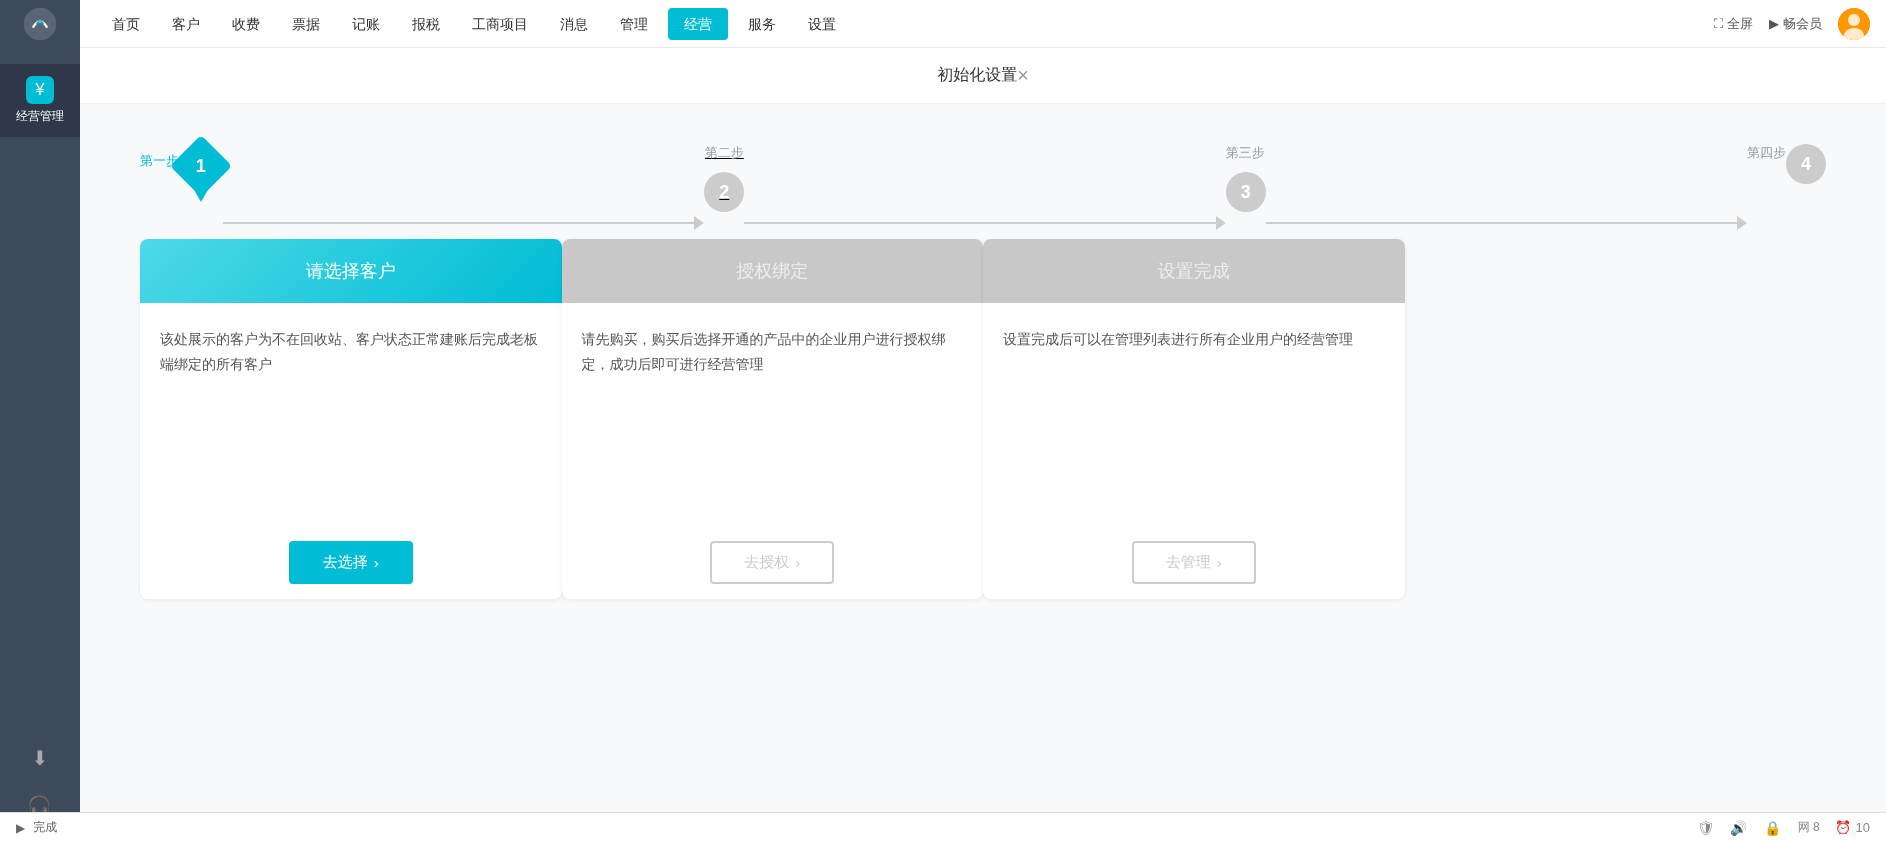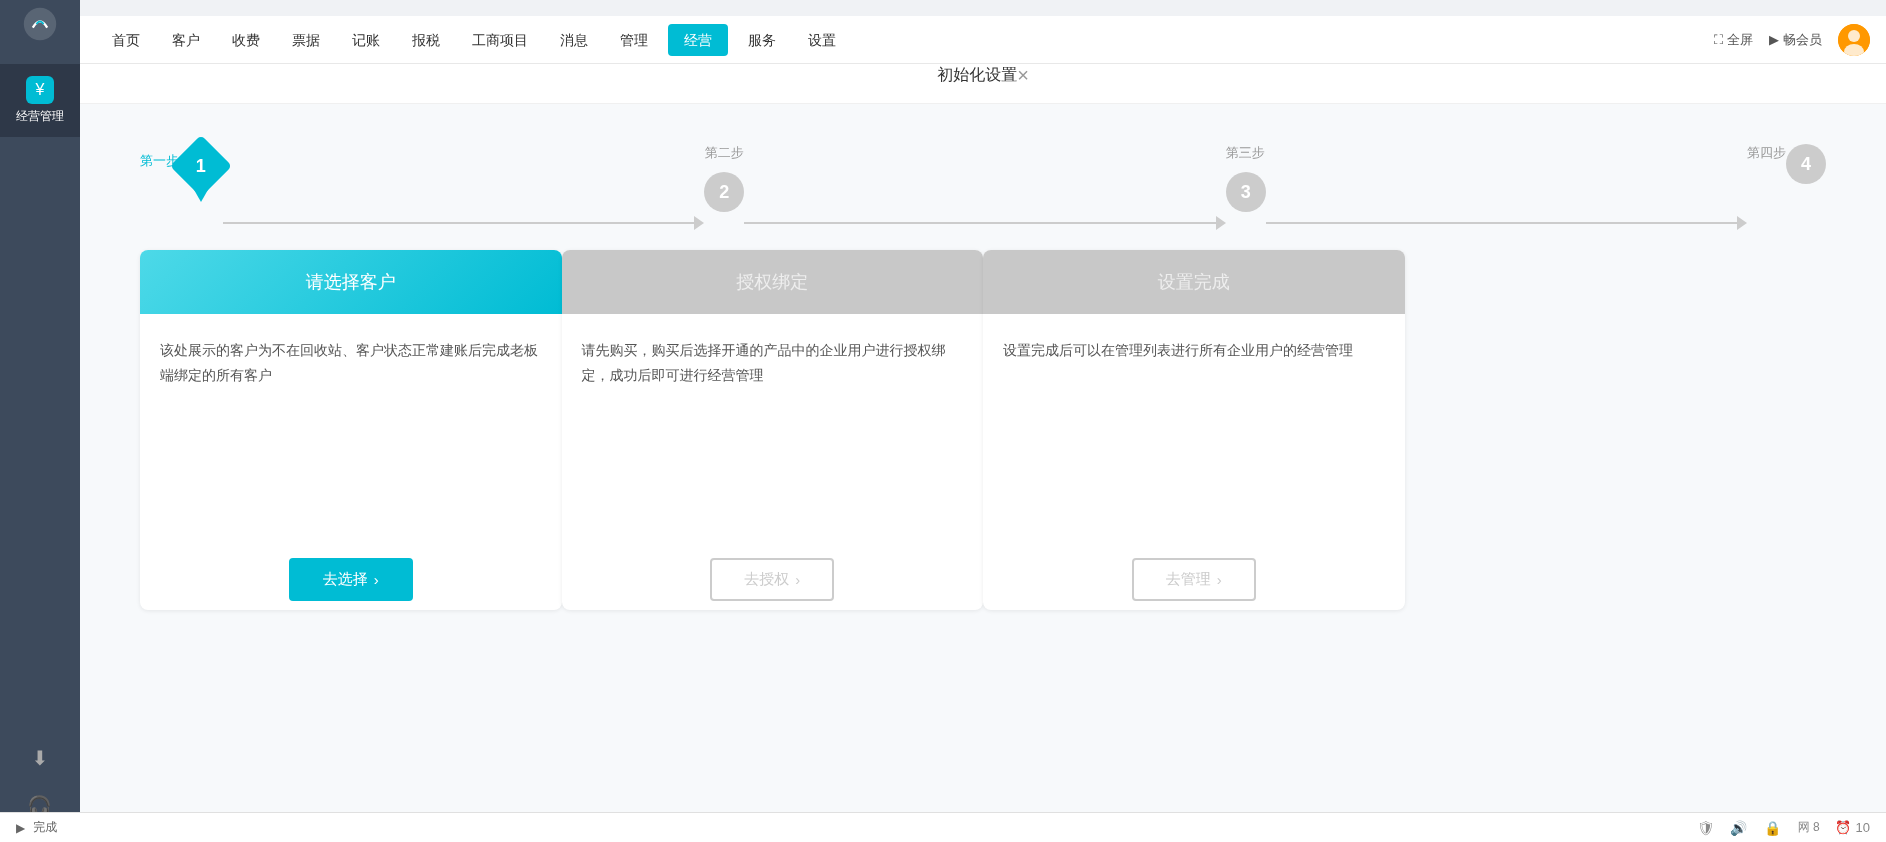--- a/index.html
+++ b/index.html
@@ -5,21 +5,21 @@
     * { box-sizing: border-box; margin: 0; padding: 0; }
     body { font-family: "Microsoft YaHei", "PingFang SC", sans-serif; background: #f0f2f5; width: 1886px; min-height: 842px; overflow: hidden; }
 
     
     .top-nav {
       display: flex; align-items: center;
       background: #fff;
       height: 48px;
       padding: 0 16px;
       border-bottom: 1px solid #e8e8e8;
-      position: fixed; top: 16px; left: 80px; right: 0; z-index: 100;
+      position: fixed; top: 0; left: 80px; right: 0; z-index: 100;
     }
     .nav-logo {
       width: 80px; height: 48px;
       background: #3d4a5c;
       position: fixed; top: 0; left: 0;
       display: flex; align-items: center; justify-content: center;
     }
     .nav-logo svg { width: 36px; height: 36px; }
     .nav-item {
       padding: 0 16px; height: 48px; line-height: 48px;
@@ -77,39 +77,39 @@
       min-height: calc(842px - 48px - 56px - 30px);
     }
     .wizard-title {
       text-align: center; font-size: 28px; color: #333; font-weight: 400;
       margin-bottom: 48px;
     }
 
     
     .cards-row {
       display: grid; grid-template-columns: repeat(4, 1fr);
-      margin-top: 20px;
+      margin-top: 9px;
     }
     .step-card {
       background: #fff; border-radius: 8px;
       min-height: 360px; display: flex; flex-direction: column;
       overflow: hidden; box-shadow: 0 1px 4px rgba(0,0,0,0.08);
     }
     .card-header {
       padding: 20px; text-align: center; font-size: 18px;
       color: #fff; font-weight: 500;
     }
     .card-header.active { background: linear-gradient(135deg, #4dd9e8, #00bcd4); }
     .card-header.inactive { background: #c8c8c8; color: #eee; }
     .card-body {
       padding: 24px 20px; font-size: 14px; color: #555; line-height: 1.8;
       flex: 1;
     }
     .card-footer {
-      padding: 16px 20px 9px; display: flex; justify-content: center;
+      padding: 16px 20px 15px; display: flex; justify-content: center;
     }
     .card-btn {
       border: 2px solid #00bcd4; background: #fff; color: #00bcd4;
       padding: 10px 32px; border-radius: 4px; font-size: 15px;
       cursor: pointer; display: flex; align-items: center; gap: 6px;
     }
     .card-btn.primary { background: #00bcd4; color: #fff; border-color: #00bcd4; }
     .card-btn.disabled { border-color: #ccc; color: #ccc; cursor: default; }
 
     
@@ -209,21 +209,21 @@
           </div>
           <div style="position:absolute; bottom:-14px; left:50%; transform:translateX(-50%); width:0; height:0; border-left:8px solid transparent; border-right:8px solid transparent; border-top:14px solid #00bcd4;"></div>
         </div>
       </div>
 
       <div class="arrow-line">
         <div class="arrow-line-inner"></div>
         <div class="arrow-head"></div>
       </div>
 
-      <div style="display:flex; flex-direction:column; align-items:center;">
+      <div style="display:flex; flex-direction:column; align-items:center;text-decoration:underline;">
         <span style="font-size:13px; color:#999; margin-bottom:10px;">第二步</span>
         <div style="width:40px; height:40px; background:#ccc; border-radius:50%; display:flex; align-items:center; justify-content:center;">
           <span style="color:#fff; font-size:18px; font-weight:bold;">2</span>
         </div>
       </div>
 
       <div class="arrow-line">
         <div class="arrow-line-inner"></div>
         <div class="arrow-head"></div>
       </div>

